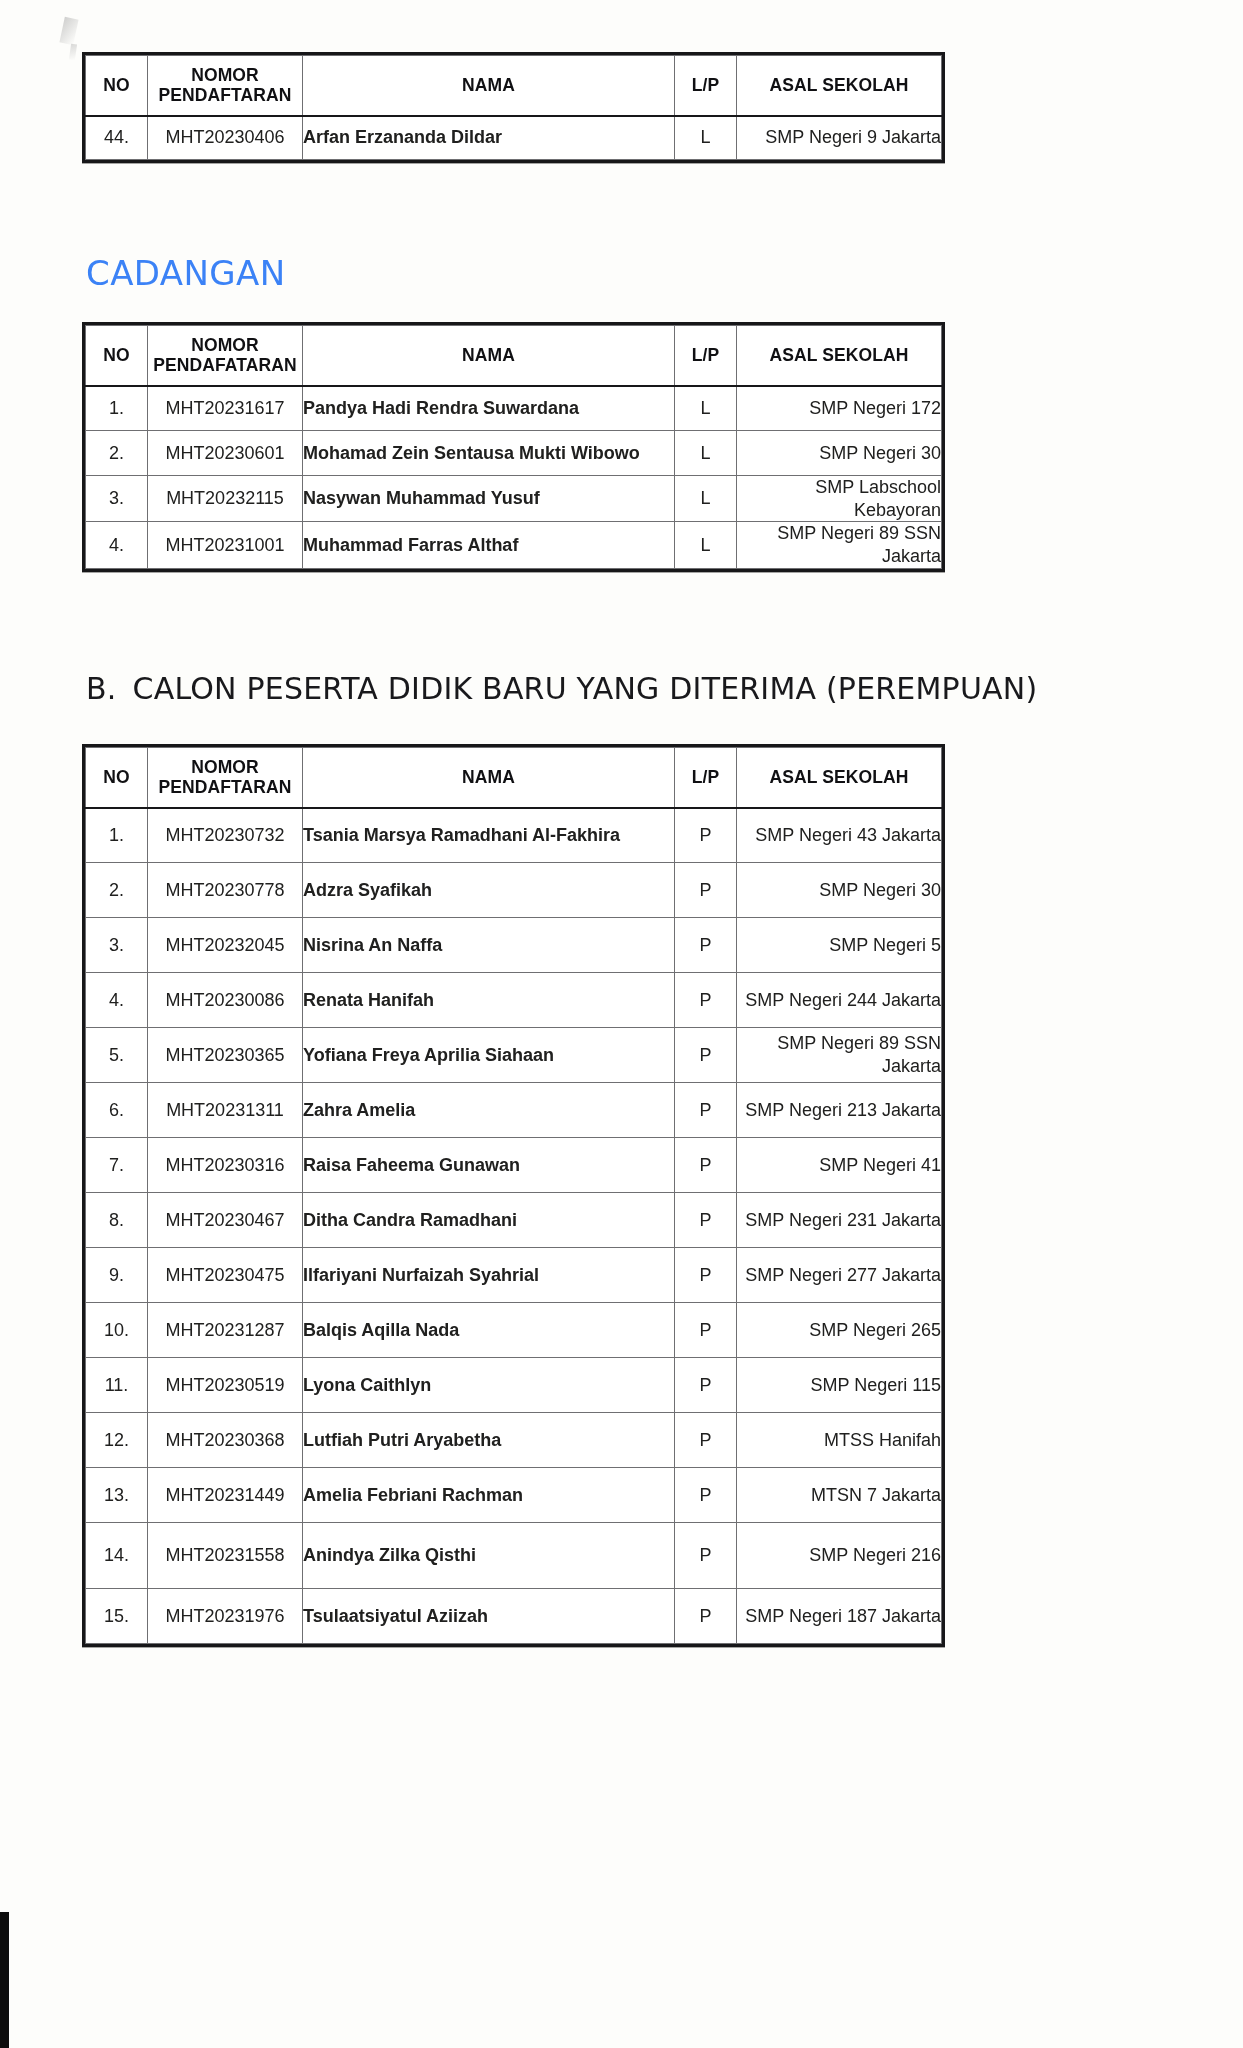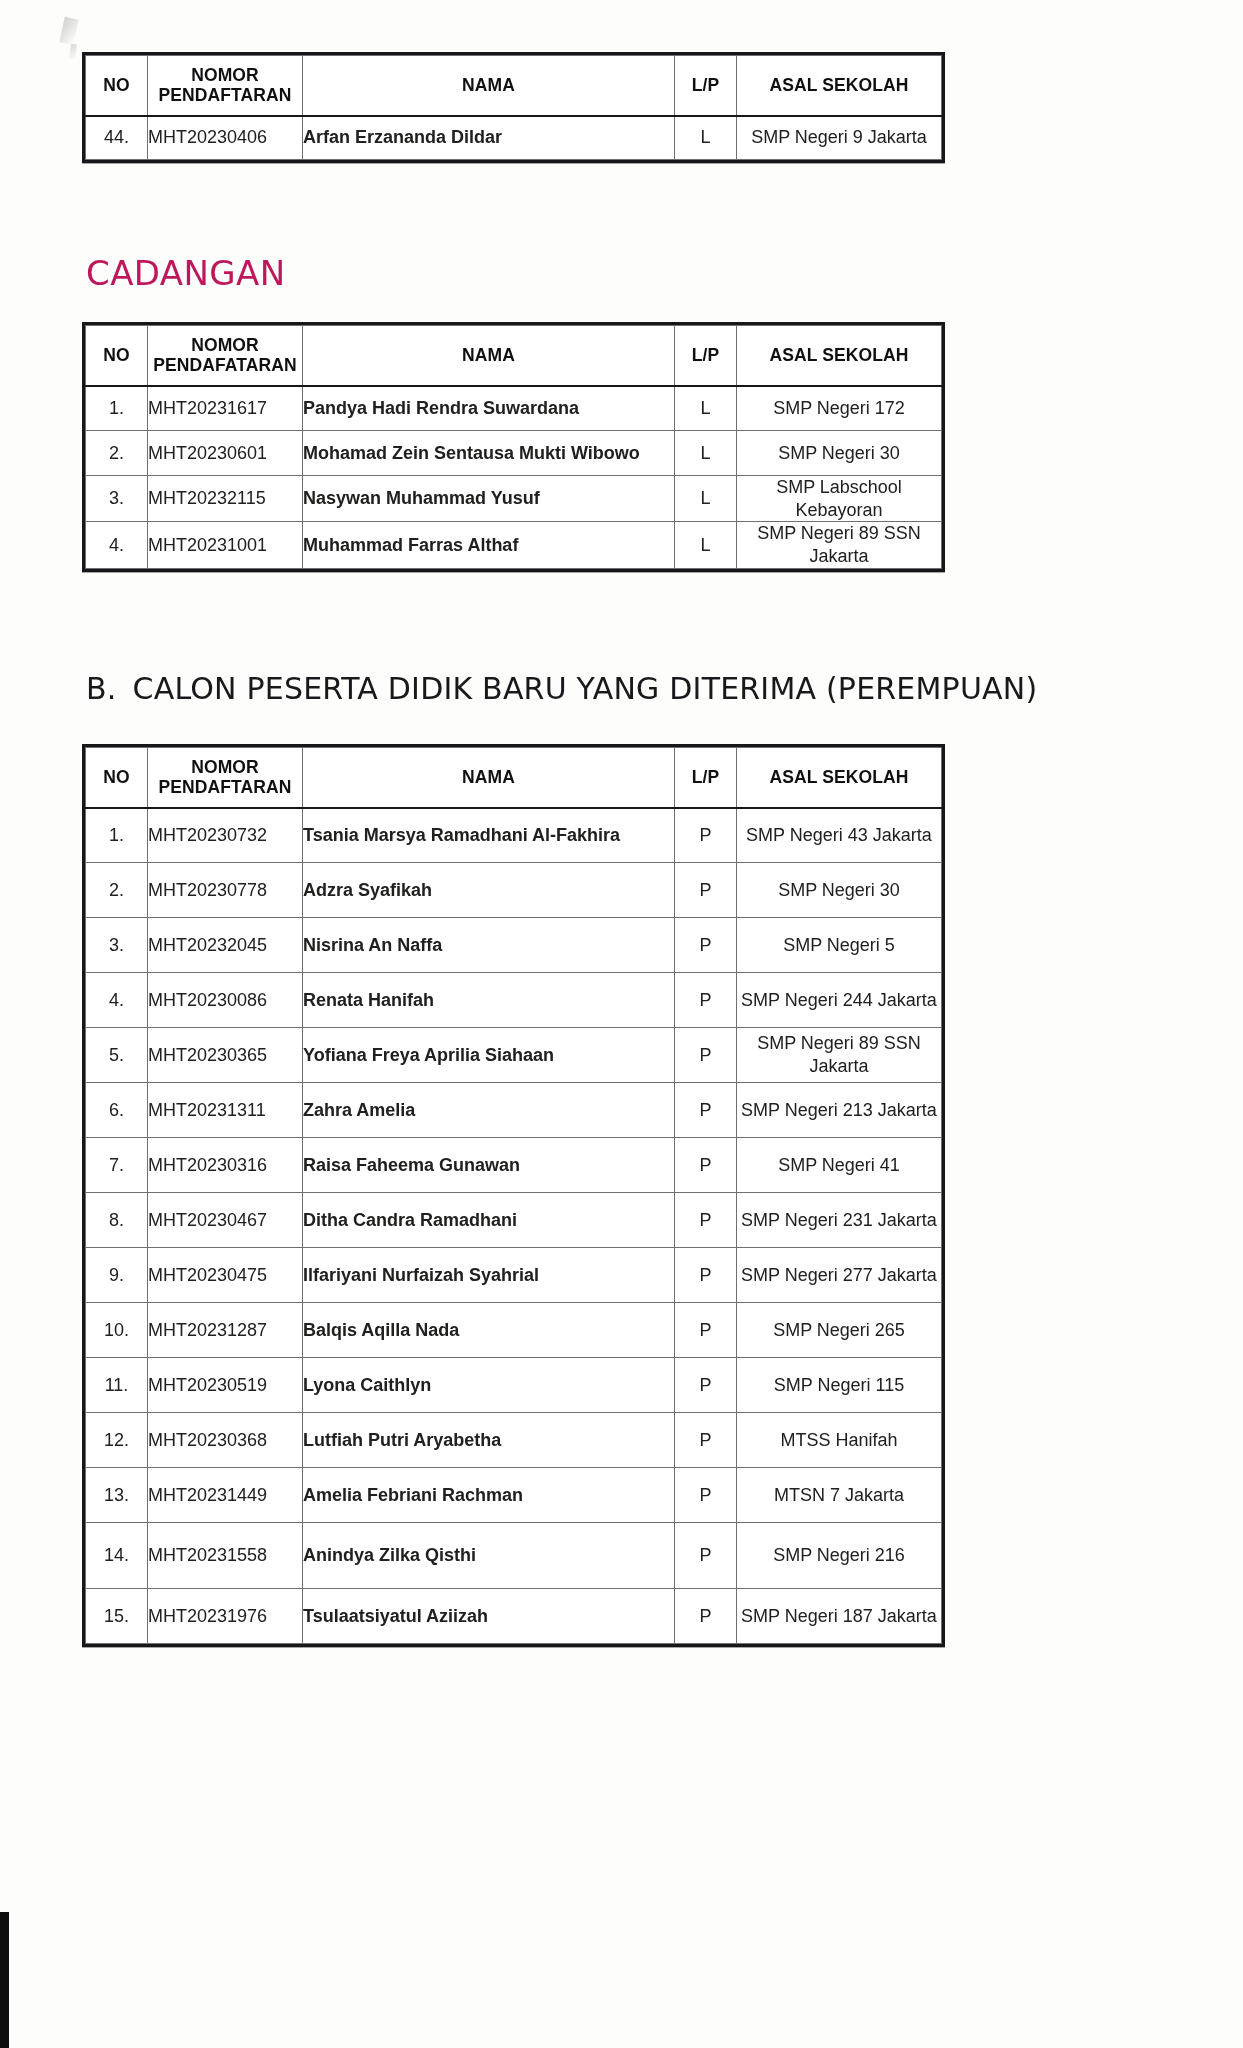--- a/index.html
+++ b/index.html
@@ -98,52 +98,52 @@
   tbody td {
     font-size: 18px;
     color: #20201f;
     line-height: 1.26;
   }
   td.c-no {
     text-align: center;
     font-size: 18px;
   }
   td.c-reg {
-    text-align: left;
+    text-align: center;
     padding-left: 13px;
   }
   td.c-name {
     text-align: left;
     padding-left: 15px;
     font-weight: bold;
   }
   td.c-lp {
     text-align: center;
   }
   td.c-school {
-    text-align: center;
+    text-align: right;
     padding-left: 12px;
   }
 
   
   col.w-no      { width: 62px; }
   col.w-reg     { width: 155px; }
   col.w-name    { width: 372px; }
   col.w-lp      { width: 62px; }
   col.w-school  { width: 205px; }
 
   
   thead tr { height: 60px; }
 
   
   .heading-cadangan {
     font-size: 34px;
     font-weight: 400;
     letter-spacing: 0.4px;
-    color: #be185d;
+    color: #3b82f6;
     font-family: "DejaVu Sans", sans-serif;
   }
   .heading-section {
     font-size: 30px;
     font-weight: 400;
     letter-spacing: 0.2px;
     color: #19191c;
     font-family: "DejaVu Sans", sans-serif;
     display: flex;
     align-items: baseline;

